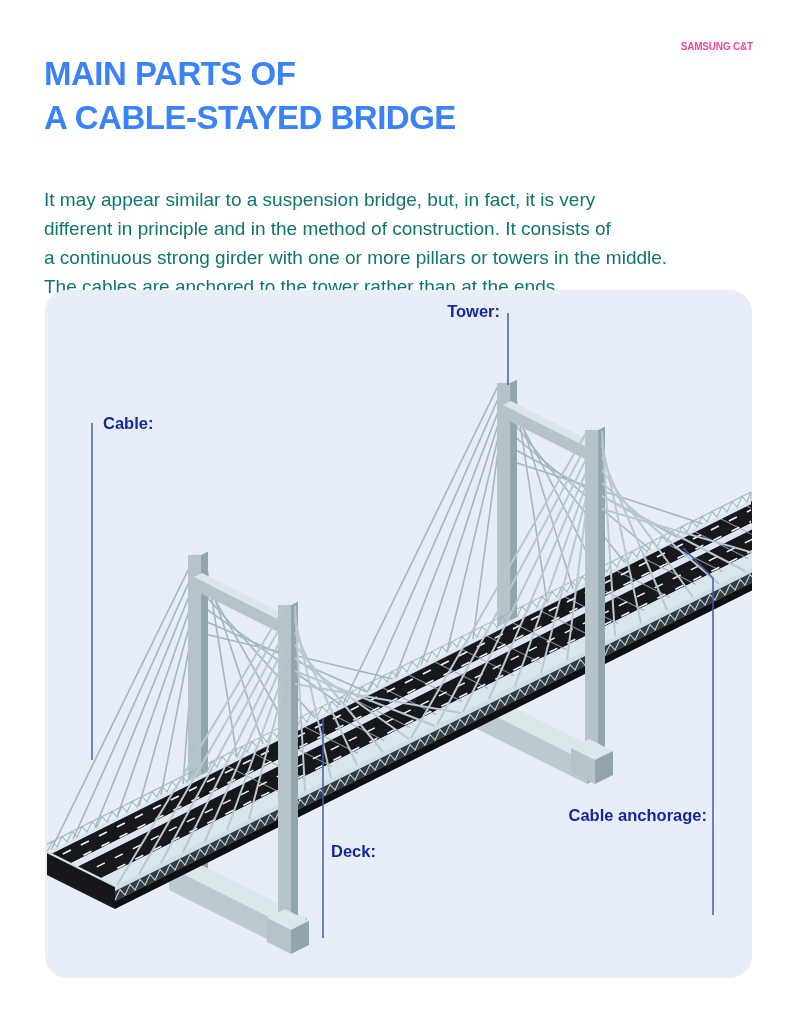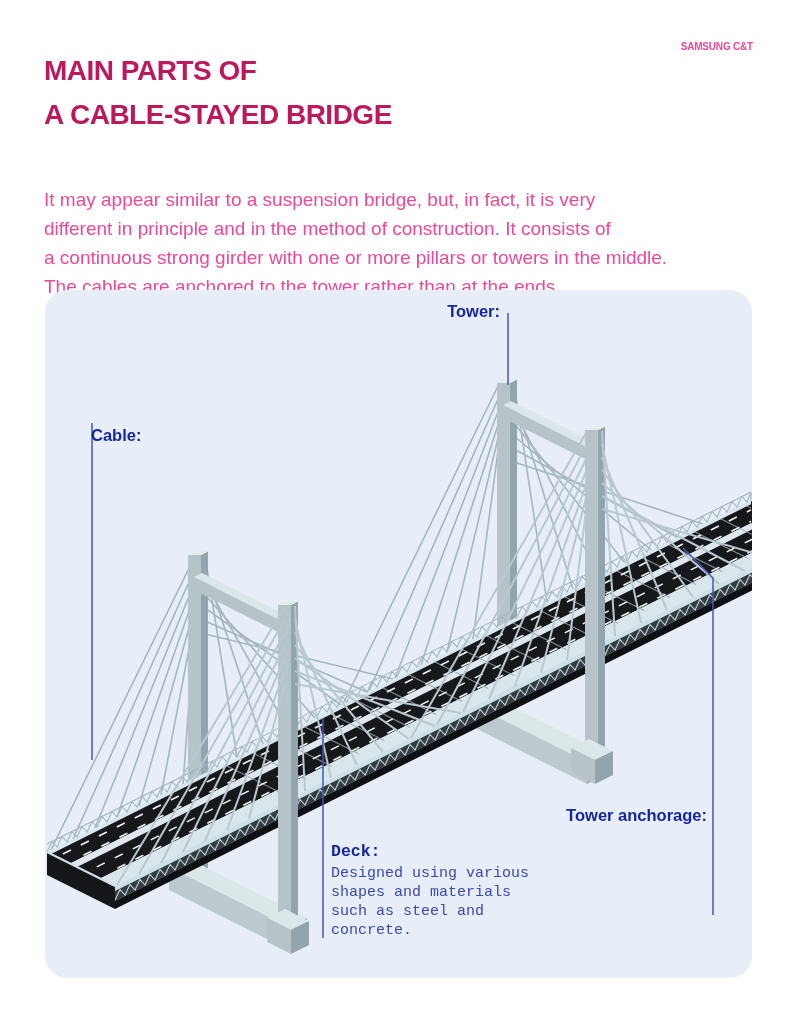--- a/index.html
+++ b/index.html
@@ -1,33 +1,33 @@
 <!DOCTYPE html>
 <html><head>
 <meta charset="utf-8">
 <style>
   html,body{margin:0;padding:0;background:#ffffff;}
   .page{position:relative;width:796px;height:1024px;overflow:hidden;background:#ffffff;
         font-family:"Liberation Sans",sans-serif;}
   .logo{position:absolute;top:41px;right:43px;font-size:10px;font-weight:bold;
         color:#ec4899;letter-spacing:-0.2px;}
-  .title{position:absolute;left:44px;top:30px;font-size:28px;line-height:44px;
-         font-weight:bold;color:#be185d;letter-spacing:-0.5px;white-space:pre-line;}
+  .title{position:absolute;left:44px;top:30px;font-size:33px;line-height:44px;
+         font-weight:bold;color:#3b82f6;letter-spacing:-0.5px;white-space:pre-line;}
   .intro{position:absolute;left:44px;top:143px;font-size:19px;line-height:29px;
-         color:#ec4899;white-space:pre-line;margin-top:42px;}
+         color:#0f766e;white-space:pre-line;margin-top:42px;}
   .panel{position:absolute;left:45px;top:290px;width:707px;height:688px;
          background:#e8eef8;border-radius:22px;overflow:hidden;}
   .panel svg{position:absolute;left:0;top:0;display:block;}
   .label{position:absolute;color:#3a49ad;font-size:15px;line-height:19px;}
   .label h3{margin:0 0 3px 0;font-size:16.5px;line-height:19px;color:#16279e;font-weight:bold;}
   .label .body{white-space:pre-line;}
   .t-right{text-align:right;}
   #label-tower{top:12px;right:252px;}
-  #label-cable{top:124px;left:46px;margin-top:12px;}
-  #label-deck{top:552px;left:286px;font-family:Liberation Mono, monospace;}
+  #label-cable{top:124px;left:58px;}
+  #label-deck{top:552px;left:286px;}
   #label-anchorage{top:516px;right:45px;}
 </style>
 </head>
 <body>
 
 <div class="page">
 
   <div class="logo">SAMSUNG C&amp;T</div>
   <h1 class="title">MAIN PARTS OF
 A CABLE-STAYED BRIDGE</h1>
@@ -358,22 +358,18 @@
     </svg>
 
     <div class="label t-right" id="label-tower">
       <h3>Tower:</h3>
     </div>
     <div class="label" id="label-cable">
       <h3>Cable:</h3>
     </div>
     <div class="label" id="label-deck">
       <h3>Deck:</h3>
-      <div class="body">Designed using various
-shapes and materials
-such as steel and
-concrete.</div>
     </div>
     <div class="label t-right" id="label-anchorage">
-      <h3>Tower anchorage:</h3>
+      <h3>Cable anchorage:</h3>
     </div>
   </div>
 </div>
 
 </body></html>

